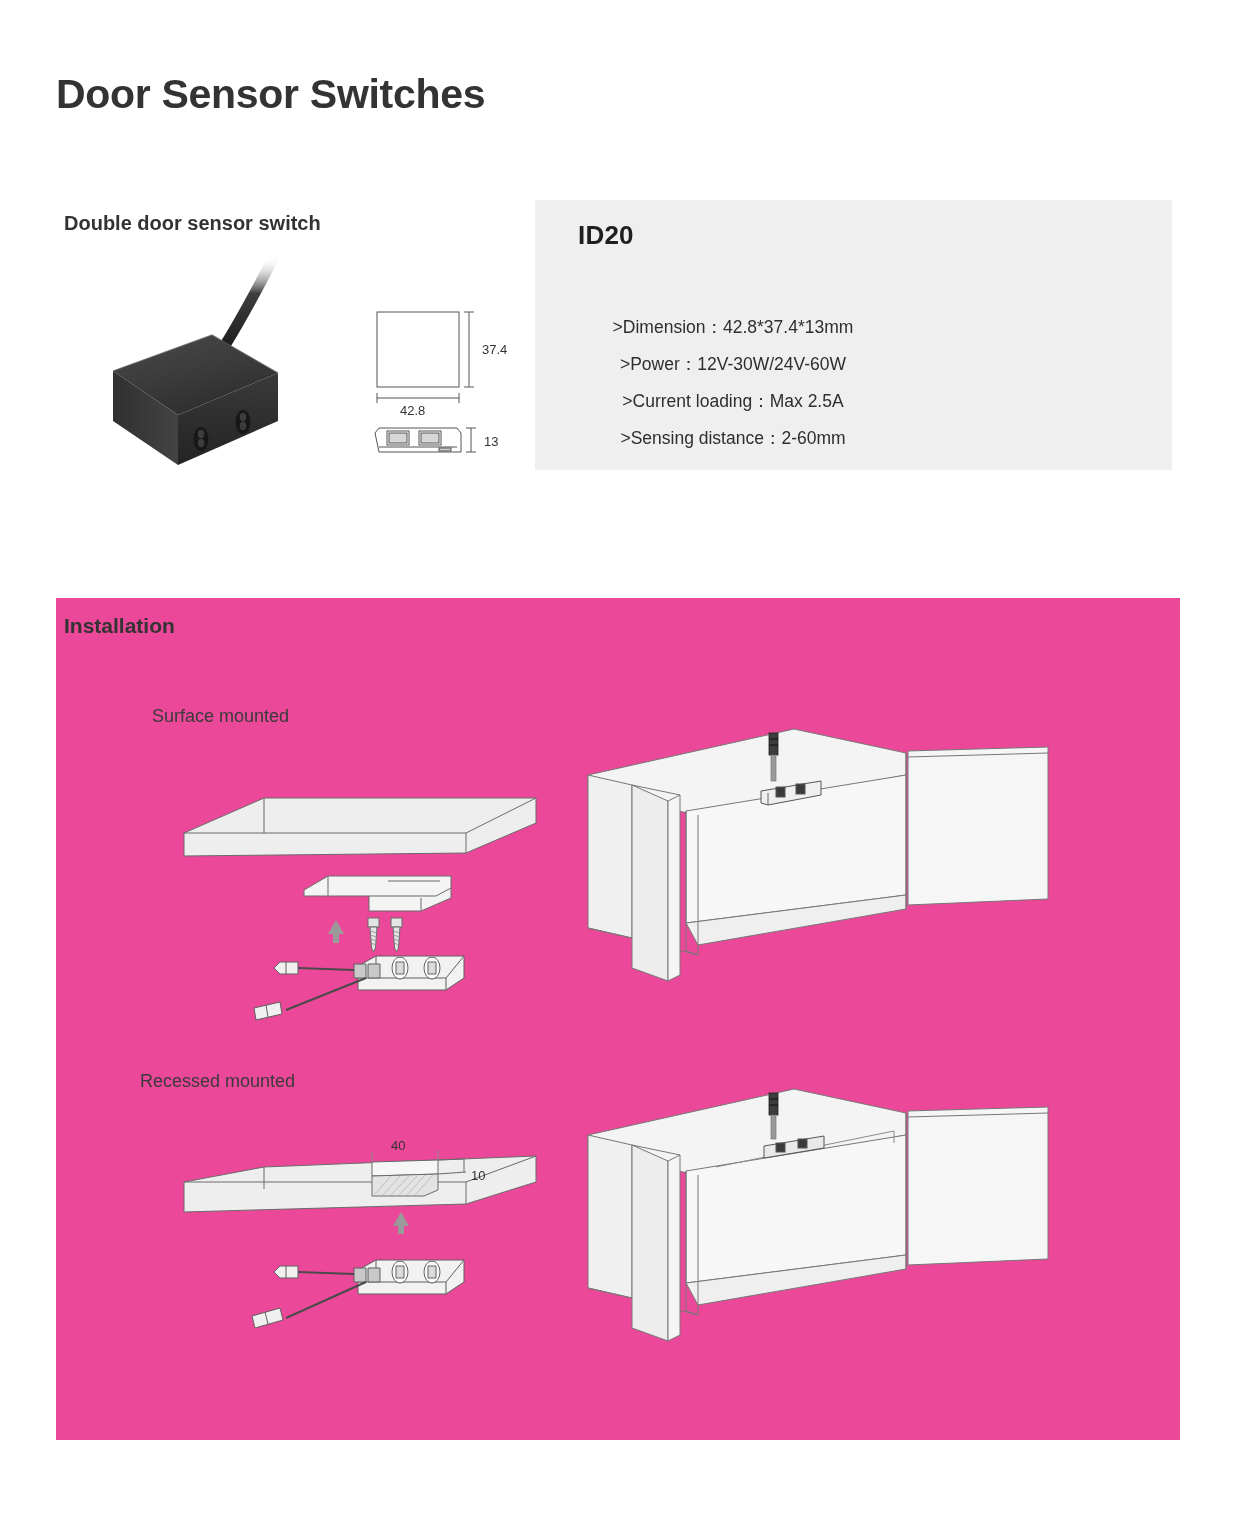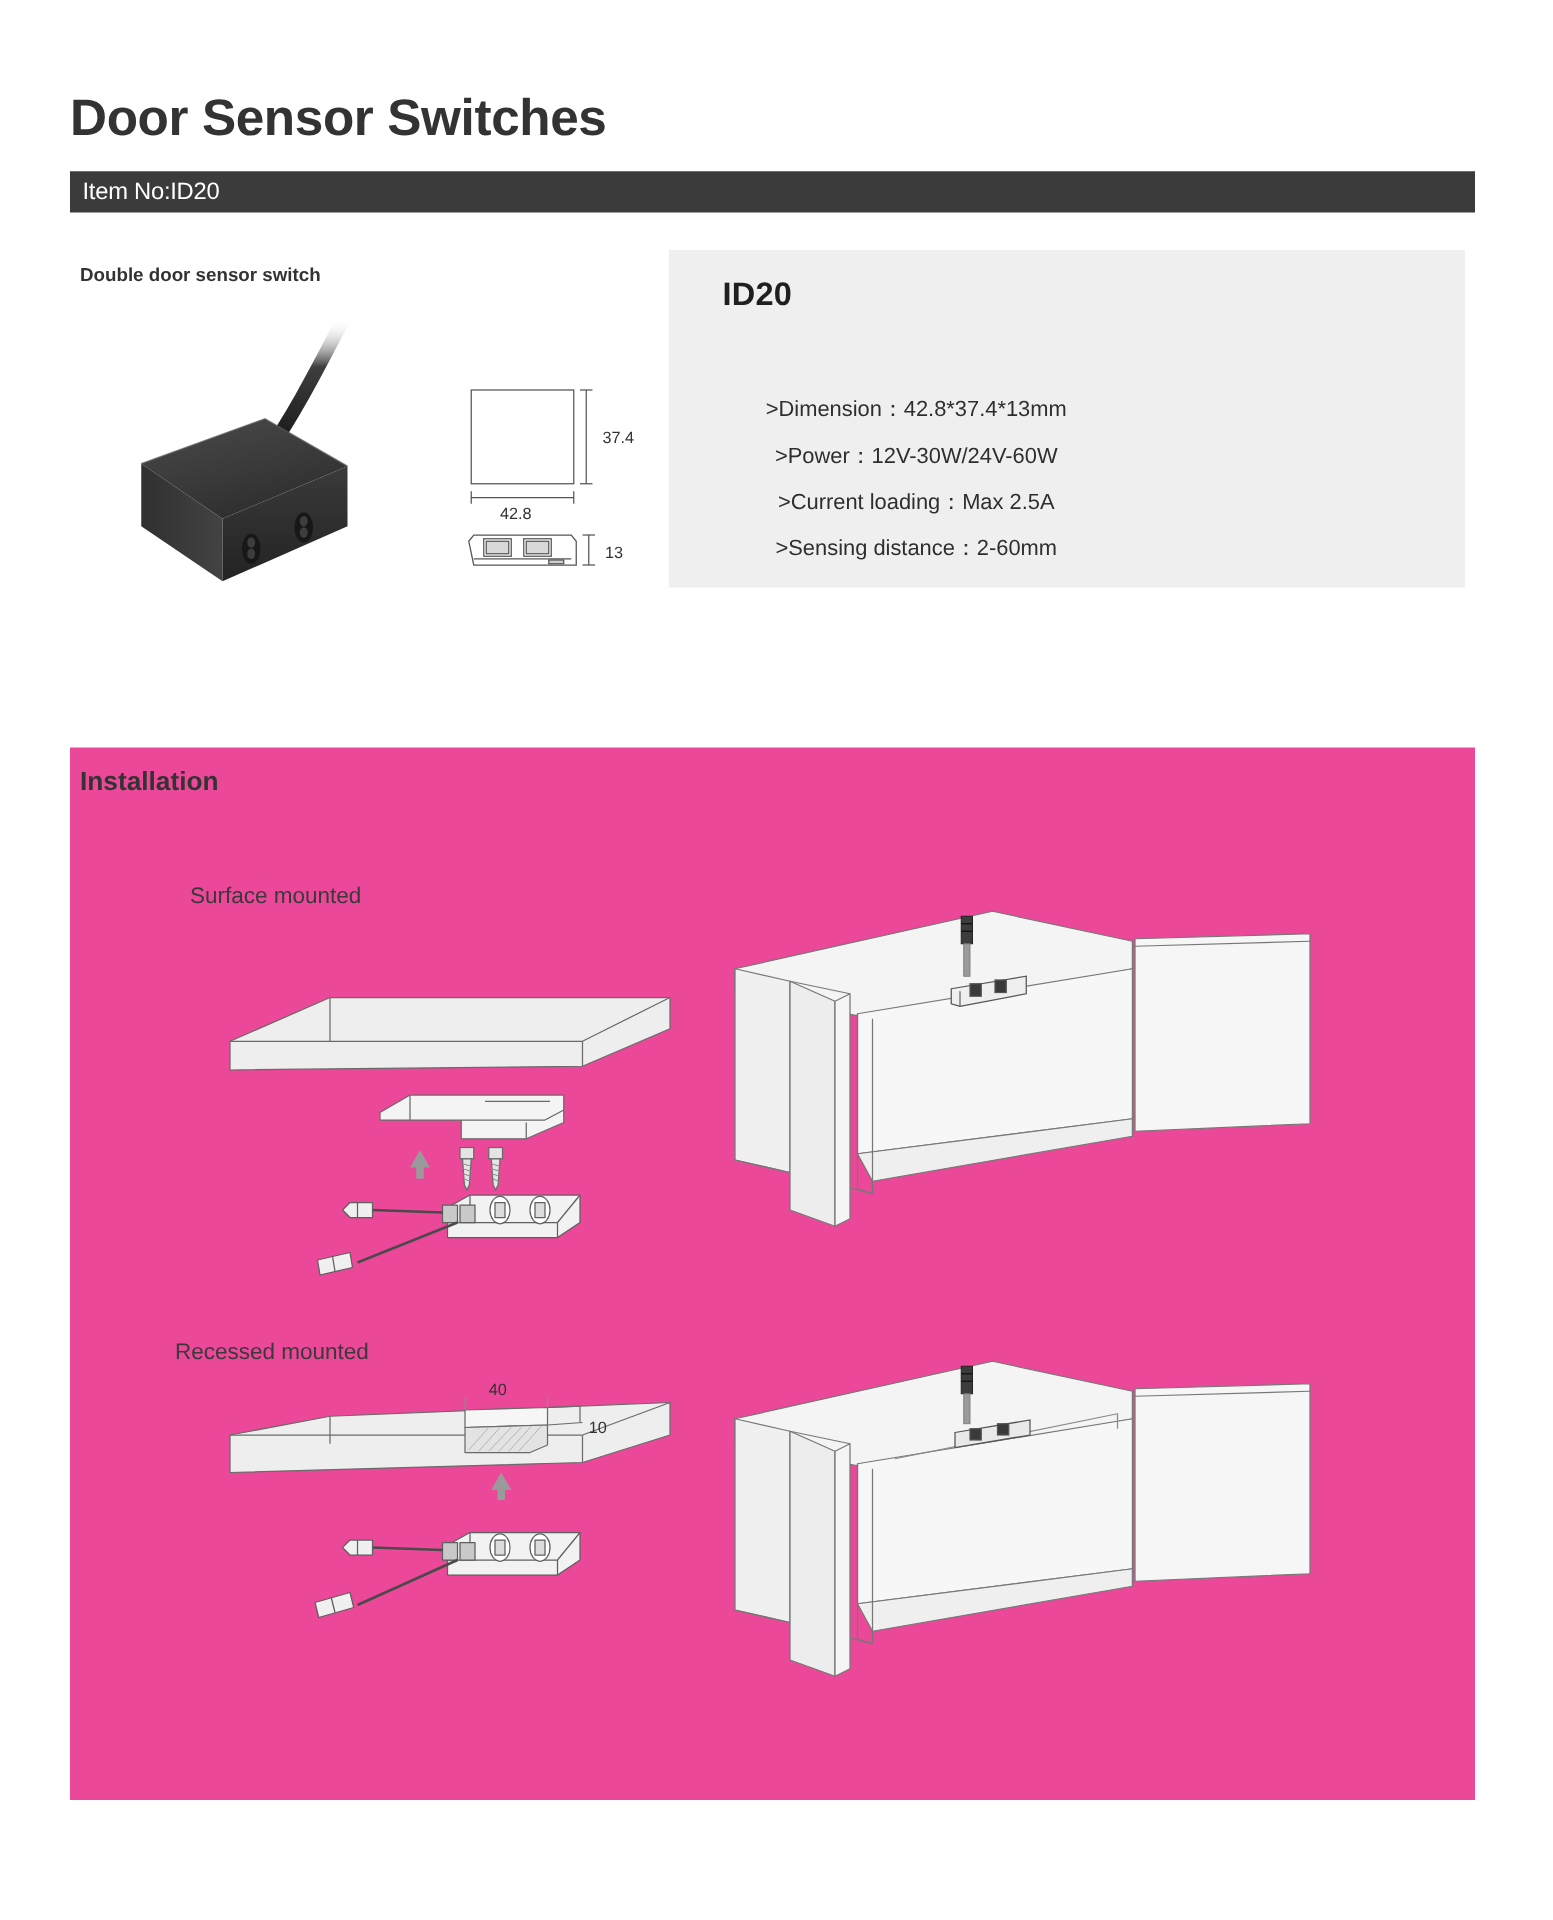--- a/index.html
+++ b/index.html
@@ -26,21 +26,21 @@
   }
   .item-bar-label{
     position:absolute;left:10px;top:6px;
     color:#ffffff;font-size:19px;line-height:21px;
     font-weight:normal;letter-spacing:-0.2px;
   }
 
   
   .product-heading{
     position:absolute;left:64px;top:212px;
-    font-size:15px;font-weight:bold;color:#333333;
+    font-size:20px;font-weight:bold;color:#333333;
   }
   .product-photo{position:absolute;left:60px;top:243px;width:330px;height:240px;}
   .dim-drawings{position:absolute;left:365px;top:300px;width:150px;height:180px;}
 
   
   .spec-panel{
     position:absolute;left:535px;top:200px;
     width:637px;height:270px;
     background:#efefef;
     text-align:center;
@@ -68,37 +68,34 @@
     font-size:21px;font-weight:bold;color:#333333;
   }
   .mount-label{
     position:absolute;font-size:18px;color:#3a3a3a;
   }
   .mount-label.surface{left:96px;top:108px;}
   .mount-label.recessed{left:84px;top:473px;}
 
   .exploded{position:absolute;}
   .exploded.surface{left:120px;top:180px;width:420px;height:250px;}
-  .exploded.recessed{left:120px;top:510px;width:420px;height:215px;}
+  .exploded.recessed{left:120px;top:544px;width:420px;height:215px;}
   .cabinet{position:absolute;}
   .cabinet.surface{left:520px;top:125px;width:500px;height:330px;}
   .cabinet.recessed{left:520px;top:485px;width:500px;height:330px;}
 
   svg{display:block;overflow:visible;}
 </style>
 </head>
 <body>
 
 <div class="page">
 
   <div class="page-title">Door Sensor Switches</div>
 
-  <div class="item-bar">
-    <div class="item-bar-label">Item No:ID20</div>
-  </div>
 
   <div class="product-heading">Double door sensor switch</div>
 
   <div class="product-photo">
     <svg width="330" height="240" viewBox="0 0 330 240">
       <defs>
         <linearGradient id="topFace" x1="0" y1="0" x2="0.5" y2="1">
           <stop offset="0%" stop-color="#4a4a4a"></stop>
           <stop offset="60%" stop-color="#3a3a3a"></stop>
           <stop offset="100%" stop-color="#2e2e2e"></stop>

